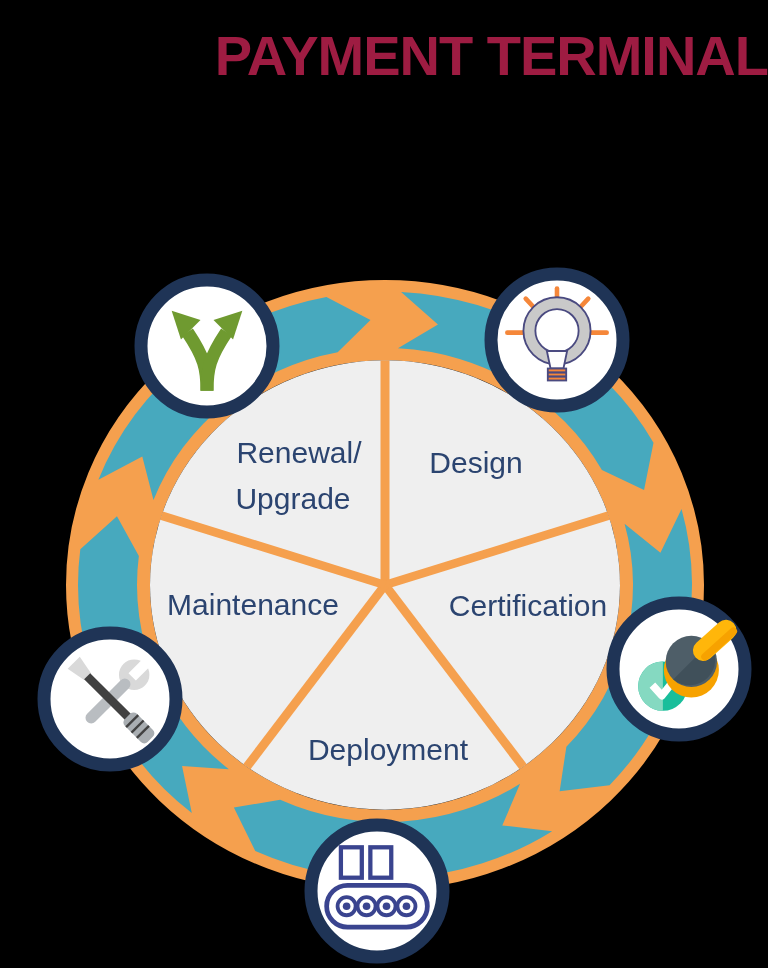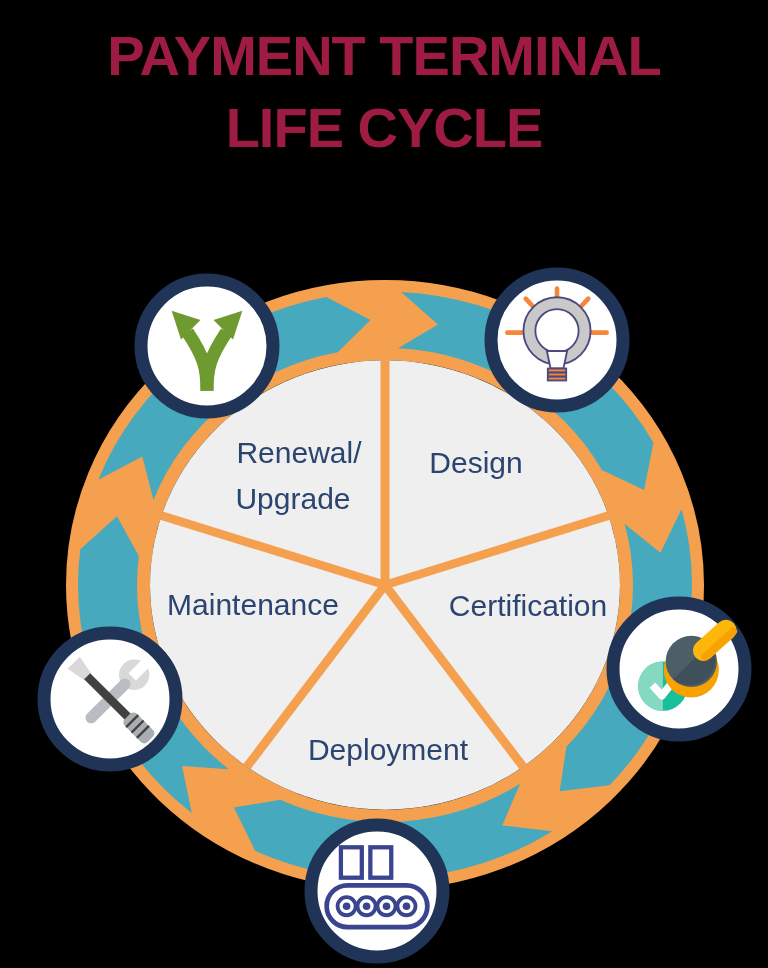--- a/index.html
+++ b/index.html
@@ -28,40 +28,39 @@
     --conveyor:#3A448F;
   }
   html,body{margin:0;padding:0;background:#000;}
   .canvas{
     position:relative;width:768px;height:968px;overflow:hidden;
     background:var(--background);
     font-family:"Liberation Sans", sans-serif;
   }
   .title{
     position:absolute;top:20px;left:0;width:768px;
-    text-align:center;color:var(--title);
+    text-align:right;color:var(--title);
     font-size:56px;font-weight:bold;line-height:72px;letter-spacing:-1px;
   }
   svg{position:absolute;left:0;top:0;}
   .seg-label{
     fill:var(--label);
     font-family:"Liberation Sans", sans-serif;
     font-size:30px;
   }
   .cycle-arrow{fill:var(--teal);}
   .spoke{stroke:var(--orange);stroke-width:9;}
 </style>
 </head>
 <body>
 
 <div class="canvas">
 
   <div class="title">
     <div>PAYMENT TERMINAL</div>
-    <div>LIFE CYCLE</div>
   </div>
 
   <svg width="768" height="968" viewBox="0 0 768 968">
 
     <g transform="translate(385,585) scale(1,0.956)">
       <circle r="277" fill="none" style="stroke:var(--orange)" stroke-width="84"></circle>
       <g id="arrow-layer">
           <path d="M 52.95 -272.40 L 16.07 -306.58 A 307 307 0 0 1 268.51 -148.84 L 259.07 -99.45 L 216.91 -120.23 A 248 248 0 0 0 12.98 -247.66 Z" class="cycle-arrow"></path>
           <path d="M 275.43 -33.82 L 296.54 -79.46 A 307 307 0 0 1 224.53 209.37 L 174.64 215.66 L 181.38 169.14 A 248 248 0 0 0 239.55 -64.19 Z" class="cycle-arrow"></path>
           <path d="M 117.28 251.50 L 167.20 257.47 A 307 307 0 0 1 -129.74 278.24 L -151.14 232.73 L -104.81 224.76 A 248 248 0 0 0 135.07 207.99 Z" class="cycle-arrow"></path>

